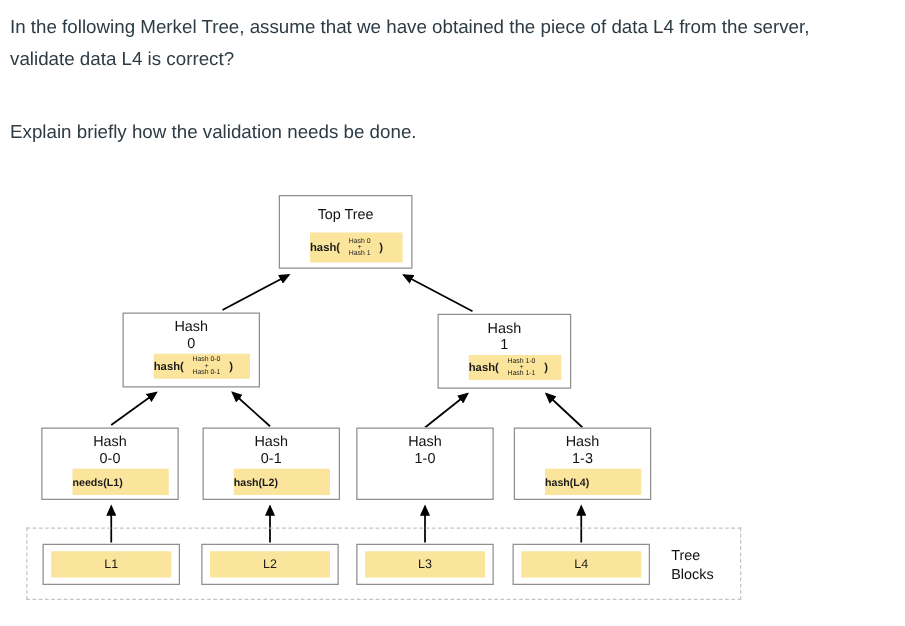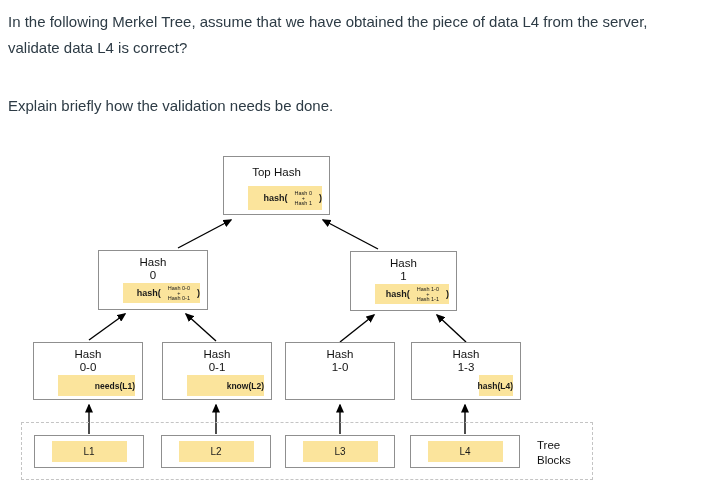--- a/index.html
+++ b/index.html
@@ -11,31 +11,31 @@
   }
   .q { position:absolute; left:8px; width:712px; color:var(--question-text);
        font-size:15px; line-height:26px; }
   .q-line { white-space:nowrap; }
 
   .node { position:absolute; background:#ffffff; border:1px solid var(--box-border);
           box-sizing:border-box; text-align:center; color:var(--diagram-text); }
   .node-title { font-size:11.5px; line-height:13px; padding-top:5px; }
   .node-title.single { padding-top:9px; }
   .formula { position:absolute; left:24px; right:7px; background:var(--highlight);
-             display:flex; align-items:center; justify-content:flex-end; gap:7px; }
+             display:flex; align-items:center; justify-content:flex-start; gap:7px; }
   .fn { font-weight:bold; font-size:9px; color:#1a1a1a; }
   .stack { font-size:5.5px; line-height:5px; text-align:center; color:#1a1a1a; }
   .leaf-f { font-weight:bold; font-size:8.5px; color:#1a1a1a; }
 
   .dashed { position:absolute; left:21px; top:422px; width:572px; height:58px;
             border:1px dashed var(--dashed-border); box-sizing:border-box; }
   .datab { position:absolute; top:435px; width:110px; height:33px; background:#ffffff;
            border:1px solid var(--box-border); box-sizing:border-box;
            display:flex; align-items:center; justify-content:center; }
-  .datab-inner { width:75px; height:21px; background:var(--highlight);
+  .datab-inner { width:96px; height:21px; background:var(--highlight);
                  display:flex; align-items:center; justify-content:center;
                  font-size:10px; color:#1a1a1a; }
   .datalabel { position:absolute; left:537px; top:438px; font-size:11.5px;
                line-height:15px; color:var(--diagram-text); }
   svg.arrows { position:absolute; left:0; top:0; pointer-events:none; }
 </style>
 </head>
 <body>
 
 <div class="screen" style="--highlight: #fbe49c; --box-border: #8f8f8f; --dashed-border: #c4c4c4; --question-text: #2d3b45; --diagram-text: #111111; --arrow: #000000;">
@@ -62,21 +62,21 @@
       <line x1="216" y1="341" x2="186" y2="314" stroke="#000" stroke-width="1.4" marker-end="url(#ah)"></line>
       <line x1="340" y1="342" x2="374" y2="315" stroke="#000" stroke-width="1.4" marker-end="url(#ah)"></line>
       <line x1="466" y1="342" x2="437" y2="315" stroke="#000" stroke-width="1.4" marker-end="url(#ah)"></line>
       <line x1="89" y1="434" x2="89" y2="405" stroke="#000" stroke-width="1.4" marker-end="url(#ah)"></line>
       <line x1="216" y1="434" x2="216" y2="405" stroke="#000" stroke-width="1.4" marker-end="url(#ah)"></line>
       <line x1="340" y1="434" x2="340" y2="405" stroke="#000" stroke-width="1.4" marker-end="url(#ah)"></line>
       <line x1="465" y1="434" x2="465" y2="405" stroke="#000" stroke-width="1.4" marker-end="url(#ah)"></line>
     </svg>
 
     <div class="node" style="left:223px; top:156px; width:107px; height:59px;">
-      <div class="node-title single">Top Hash</div>
+      <div class="node-title single">Top Tree</div>
       <div class="formula" style="top:29px; height:24px;">
         <span class="fn">hash(</span>
         <span class="stack">
           <span style="display:block">Hash 0</span>
           <span style="display:block">+</span>
           <span style="display:block">Hash 1</span>
         </span>
         <span class="fn">)</span>
       </div>
     </div>
@@ -122,37 +122,37 @@
         <span class="leaf-f">needs(L1)</span>
       </div>
     </div>
 
     <div class="node" style="left:162px; top:342px; width:110px; height:58px;">
       <div class="node-title">
         <span style="display:block">Hash</span>
         <span style="display:block">0-1</span>
       </div>
       <div class="formula" style="top:32px; height:21px;">
-        <span class="leaf-f">know(L2)</span>
+        <span class="leaf-f">hash(L2)</span>
       </div>
     </div>
 
     <div class="node" style="left:285px; top:342px; width:110px; height:58px;">
       <div class="node-title">
         <span style="display:block">Hash</span>
         <span style="display:block">1-0</span>
       </div>
     </div>
 
     <div class="node" style="left:411px; top:342px; width:110px; height:58px;">
       <div class="node-title">
         <span style="display:block">Hash</span>
         <span style="display:block">1-3</span>
       </div>
-      <div class="formula" style="top:32px; height:21px;margin-left:43px;">
+      <div class="formula" style="top:32px; height:21px;">
         <span class="leaf-f">hash(L4)</span>
       </div>
     </div>
 
     <div class="dashed"></div>
 
     <div class="datab" style="left:34px;">
       <div class="datab-inner">L1</div>
     </div>
     <div class="datab" style="left:161px;">

